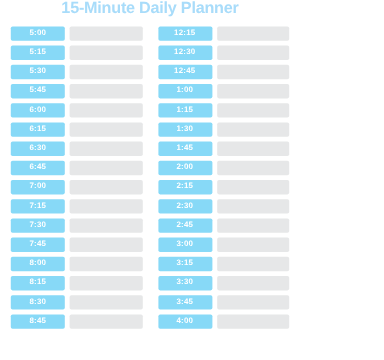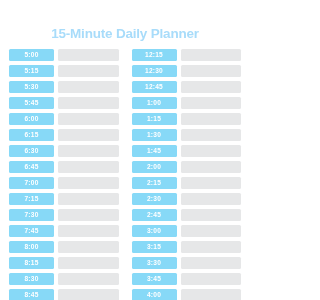--- a/index.html
+++ b/index.html
@@ -18,21 +18,21 @@
     height: 300px;
     box-sizing: border-box;
     position: relative;
   }
   .title {
     text-align: center;
     font-size: 13.5px;
     font-weight: bold;
     color: #a8dcfa;
     letter-spacing: -0.2px;
-    padding-top: 27px;
+    padding-top: 0;
     line-height: 14px;
     white-space: nowrap;
   }
   .columns {
     display: flex;
     margin-top: 8px;
     padding: 0 9px;
     box-sizing: border-box;
     gap: 13px;
   }

